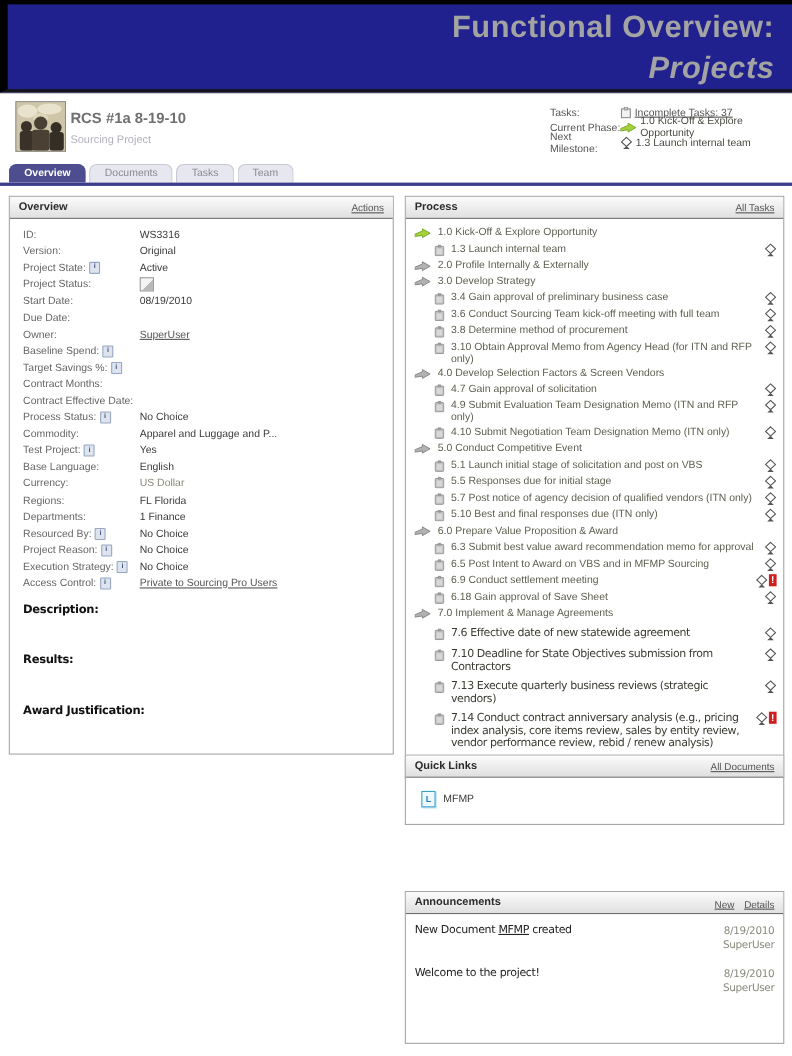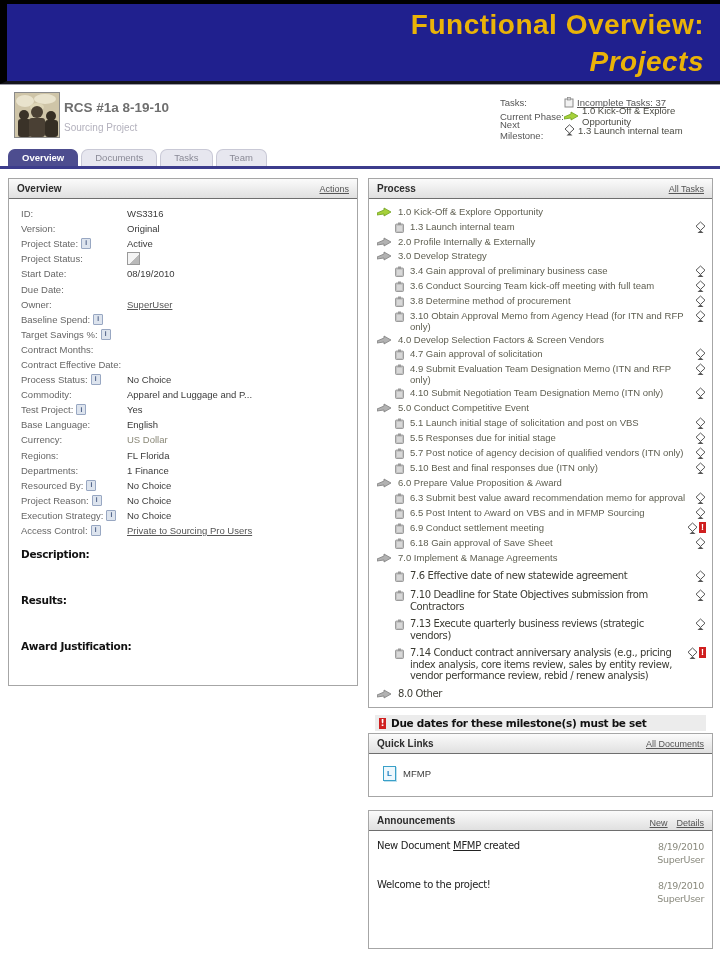--- a/index.html
+++ b/index.html
@@ -3,21 +3,21 @@
 <meta charset="utf-8">
 <style>
   html,body{margin:0;padding:0;background:#fff;}
   .slide{position:relative;width:720px;height:960px;background:#fff;overflow:hidden;
          font-family:"Liberation Sans",sans-serif;}
 
   
   .banner{position:absolute;left:0;top:0;width:720px;height:84px;box-sizing:border-box;
           background:#20208e;border-left:7px solid #000;border-top:4px solid #000;
           border-bottom:3px solid #15151c;box-shadow:0 1px 0 #9a9aa6;}
-  .banner-title{position:absolute;right:16px;top:2px;text-align:right;color:#eab308;}
+  .banner-title{position:absolute;right:16px;top:2px;text-align:right;color:#a3a3a3;}
   .banner-line1{font-size:28px;font-weight:bold;line-height:37px;letter-spacing:.5px;}
   .banner-line2{font-size:28px;font-weight:bold;font-style:italic;line-height:37px;letter-spacing:.5px;}
 
   
   .photo{position:absolute;left:14px;top:92px;width:44px;height:44px;border:1px solid #8a8a8a;background:#cfc5a8;}
   .proj-name{position:absolute;left:64px;top:100px;font-size:13.5px;font-weight:bold;color:#6f6f6f;}
   .proj-type{position:absolute;left:64px;top:122px;font-size:10px;color:#b3b1bd;}
 
   .summary{position:absolute;left:500px;top:95px;font-size:9.5px;color:#555;}
   .sum-row{display:flex;align-items:center;height:14px;}
@@ -34,21 +34,21 @@
   .tabrule{position:absolute;left:0;top:166px;width:720px;height:3px;background:#3c3c8c;}
 
   
   .panel{position:absolute;box-sizing:border-box;border:1px solid #a6a6a6;background:#fff;}
   .panel-hd{height:20px;box-sizing:border-box;display:flex;justify-content:space-between;align-items:center;
             padding:0 8px;background:linear-gradient(#fbfbfb,#e0e0e0);border-bottom:1px solid #6e6e6e;}
   .panel-hd .ttl{font-size:10px;font-weight:bold;color:#2c2c2c;}
   .panel-hd a{font-size:9px;}
   #overview-panel{left:8px;top:178px;width:350px;height:508px;}
   #process-panel{left:368px;top:178px;width:345px;height:530px;}
-  #quicklinks-panel{left:368px;top:733px;width:345px;height:64px;}
+  #quicklinks-panel{left:368px;top:686px;width:345px;height:64px;}
   #announce-panel{left:368px;top:810px;width:345px;height:139px;}
 
   
   .ov-body{padding:7px 10px 0 12px;}
   .f-row{display:flex;align-items:center;height:15.1px;font-size:9.5px;}
   .f-label{flex:0 0 106px;display:flex;align-items:center;gap:3px;color:#666;}
   .f-value{color:#3a3a3a;}
   .f-value.muted{color:#8a8878;}
   .info-ic{display:inline-flex;align-items:center;justify-content:center;width:8px;height:9px;
            background:#dde4ee;border:1px solid #98a7c2;color:#41557e;font-size:6.5px;font-weight:bold;

